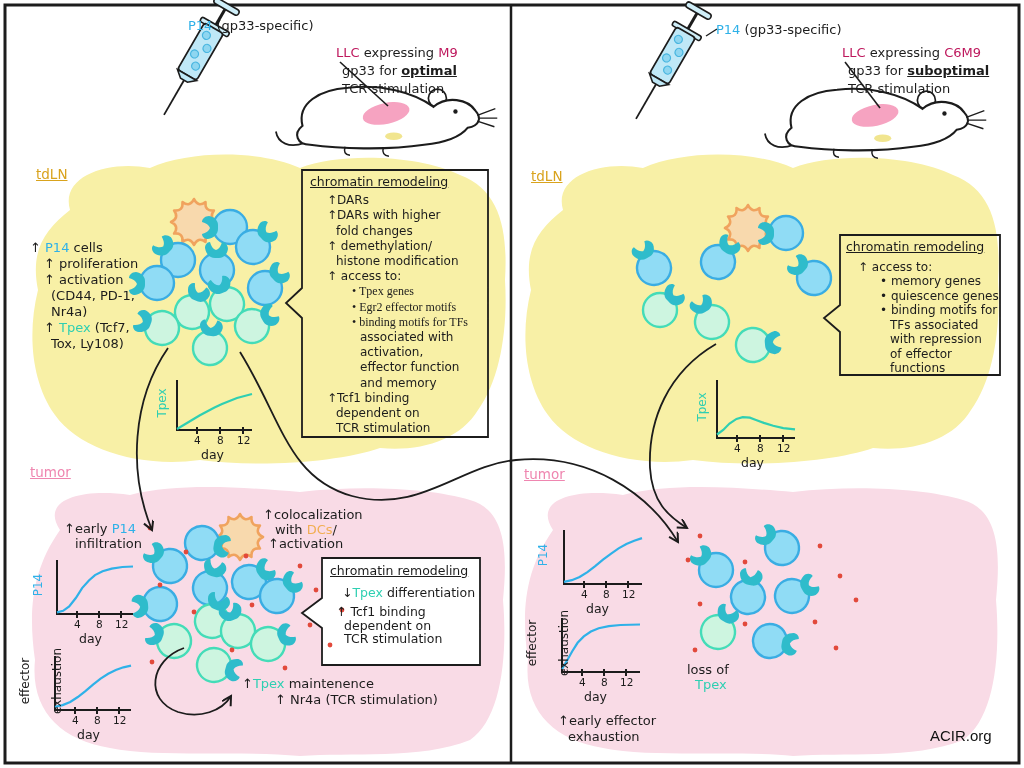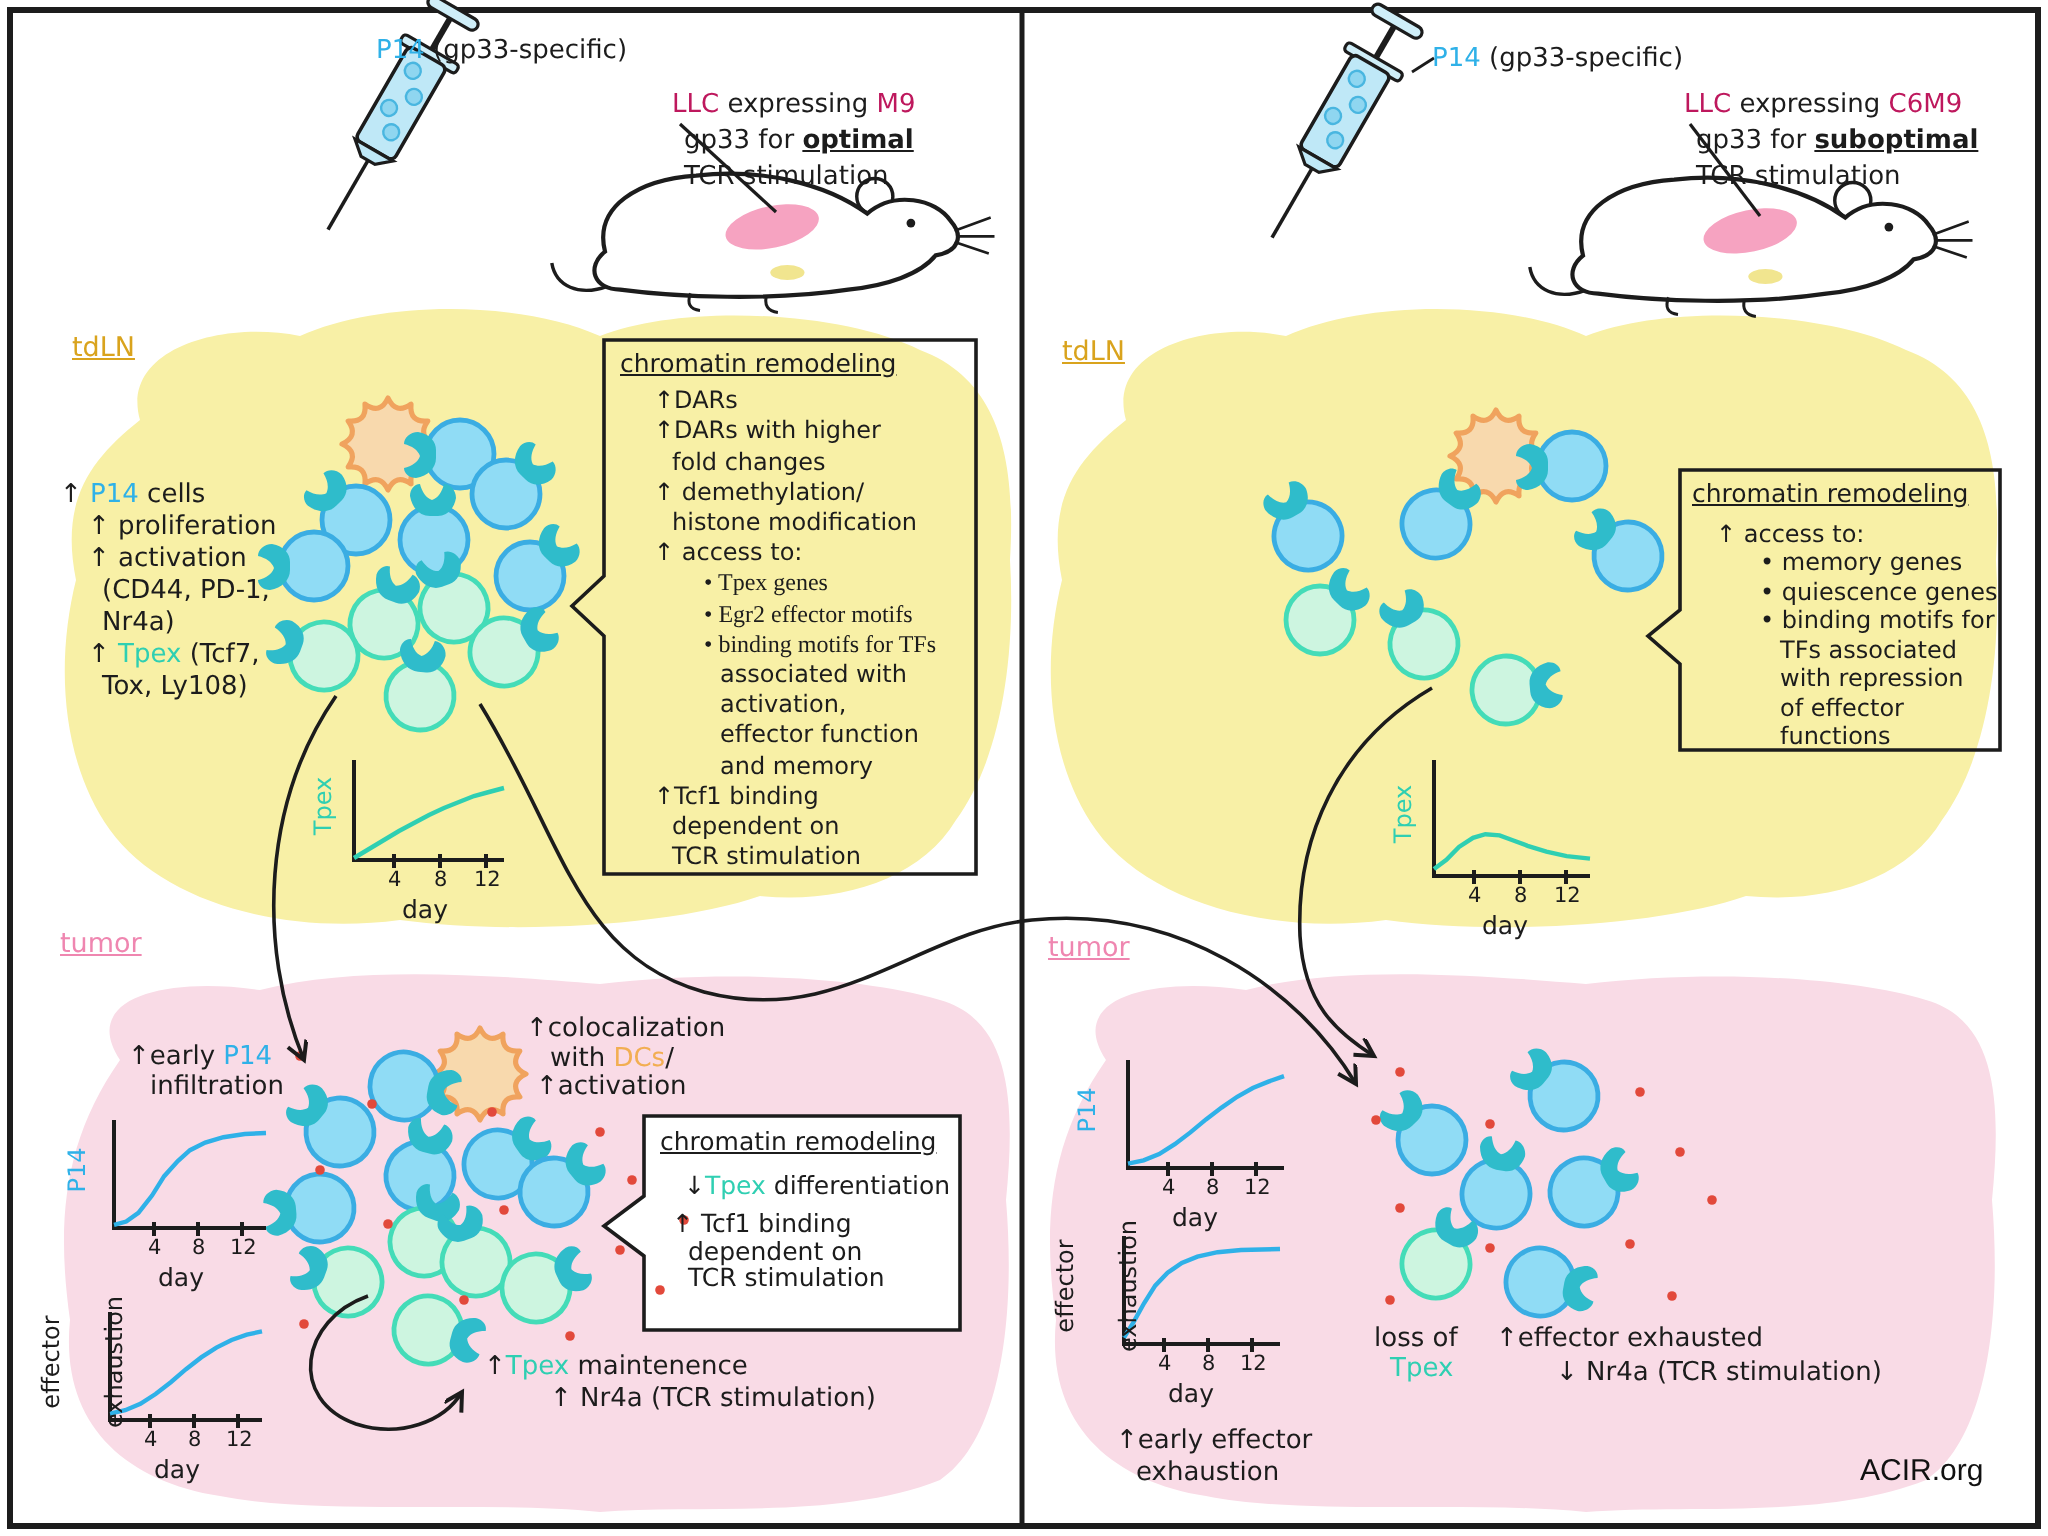--- a/index.html
+++ b/index.html
@@ -320,24 +320,20 @@
 </div>
 <div class="block" style="left:242px;top:676px;">
   <div><span>↑</span><span class="teal">Tpex</span><span> maintenence</span></div>
   <div style="padding-left:33px;"><span>↑ Nr4a (TCR stimulation)</span></div>
 </div>
 
 <div class="block" style="left:687px;top:662px;line-height:15px;">
   <div><span>loss of</span></div>
   <div style="padding-left:8px;"><span class="teal">Tpex</span></div>
 </div>
-<div class="block" style="left:748px;top:662px;line-height:16.5px;">
-  <div><span>↑effector exhausted</span></div>
-  <div style="padding-left:30px;"><span>↓ Nr4a (TCR stimulation)</span></div>
-</div>
 <div class="block" style="left:558px;top:713px;line-height:15.5px;">
   <div><span>↑early effector</span></div>
   <div style="padding-left:10px;"><span>exhaustion</span></div>
 </div>
 
 <div class="vlab teal" style="left:147px;top:396px;">Tpex</div>
 <div class="tick" style="left:194px;top:434px;">4</div>
 <div class="tick" style="left:217px;top:434px;">8</div>
 <div class="tick" style="left:237px;top:434px;">12</div>
 <div class="xlab" style="left:201px;top:447px;">day</div>

